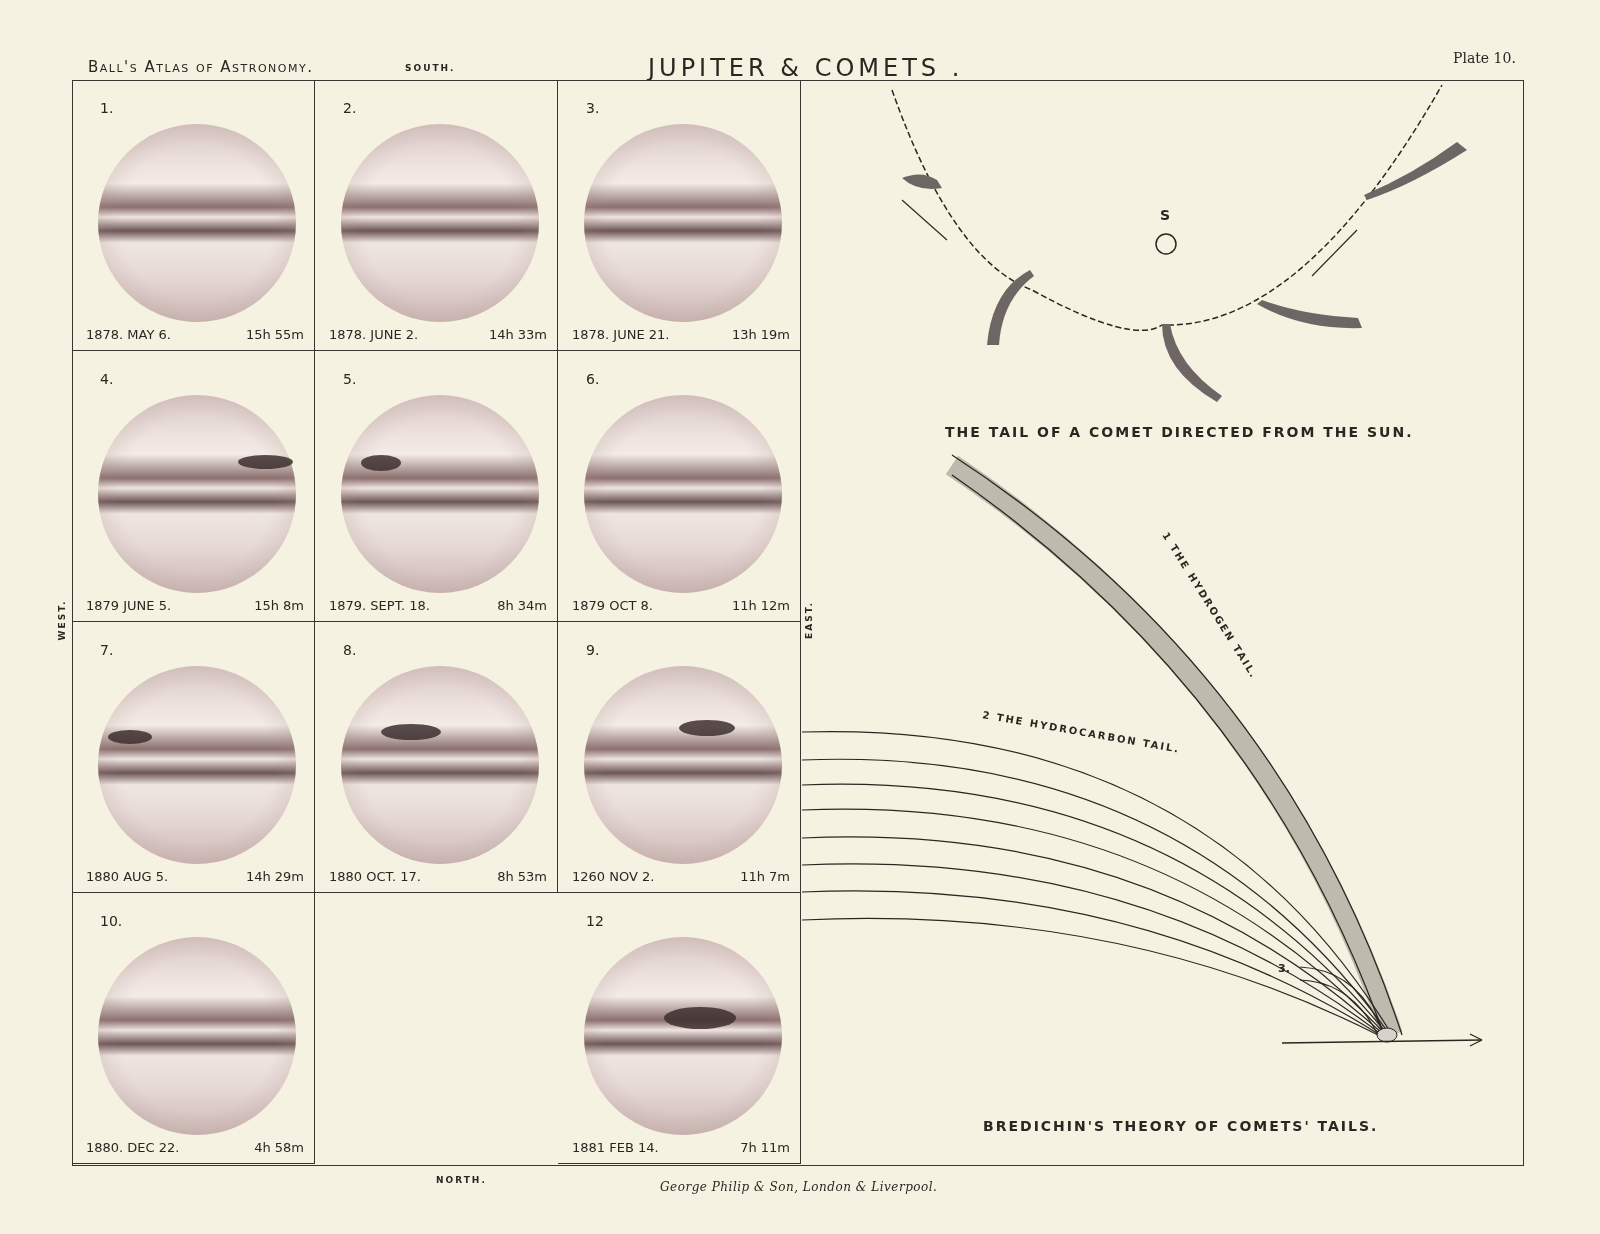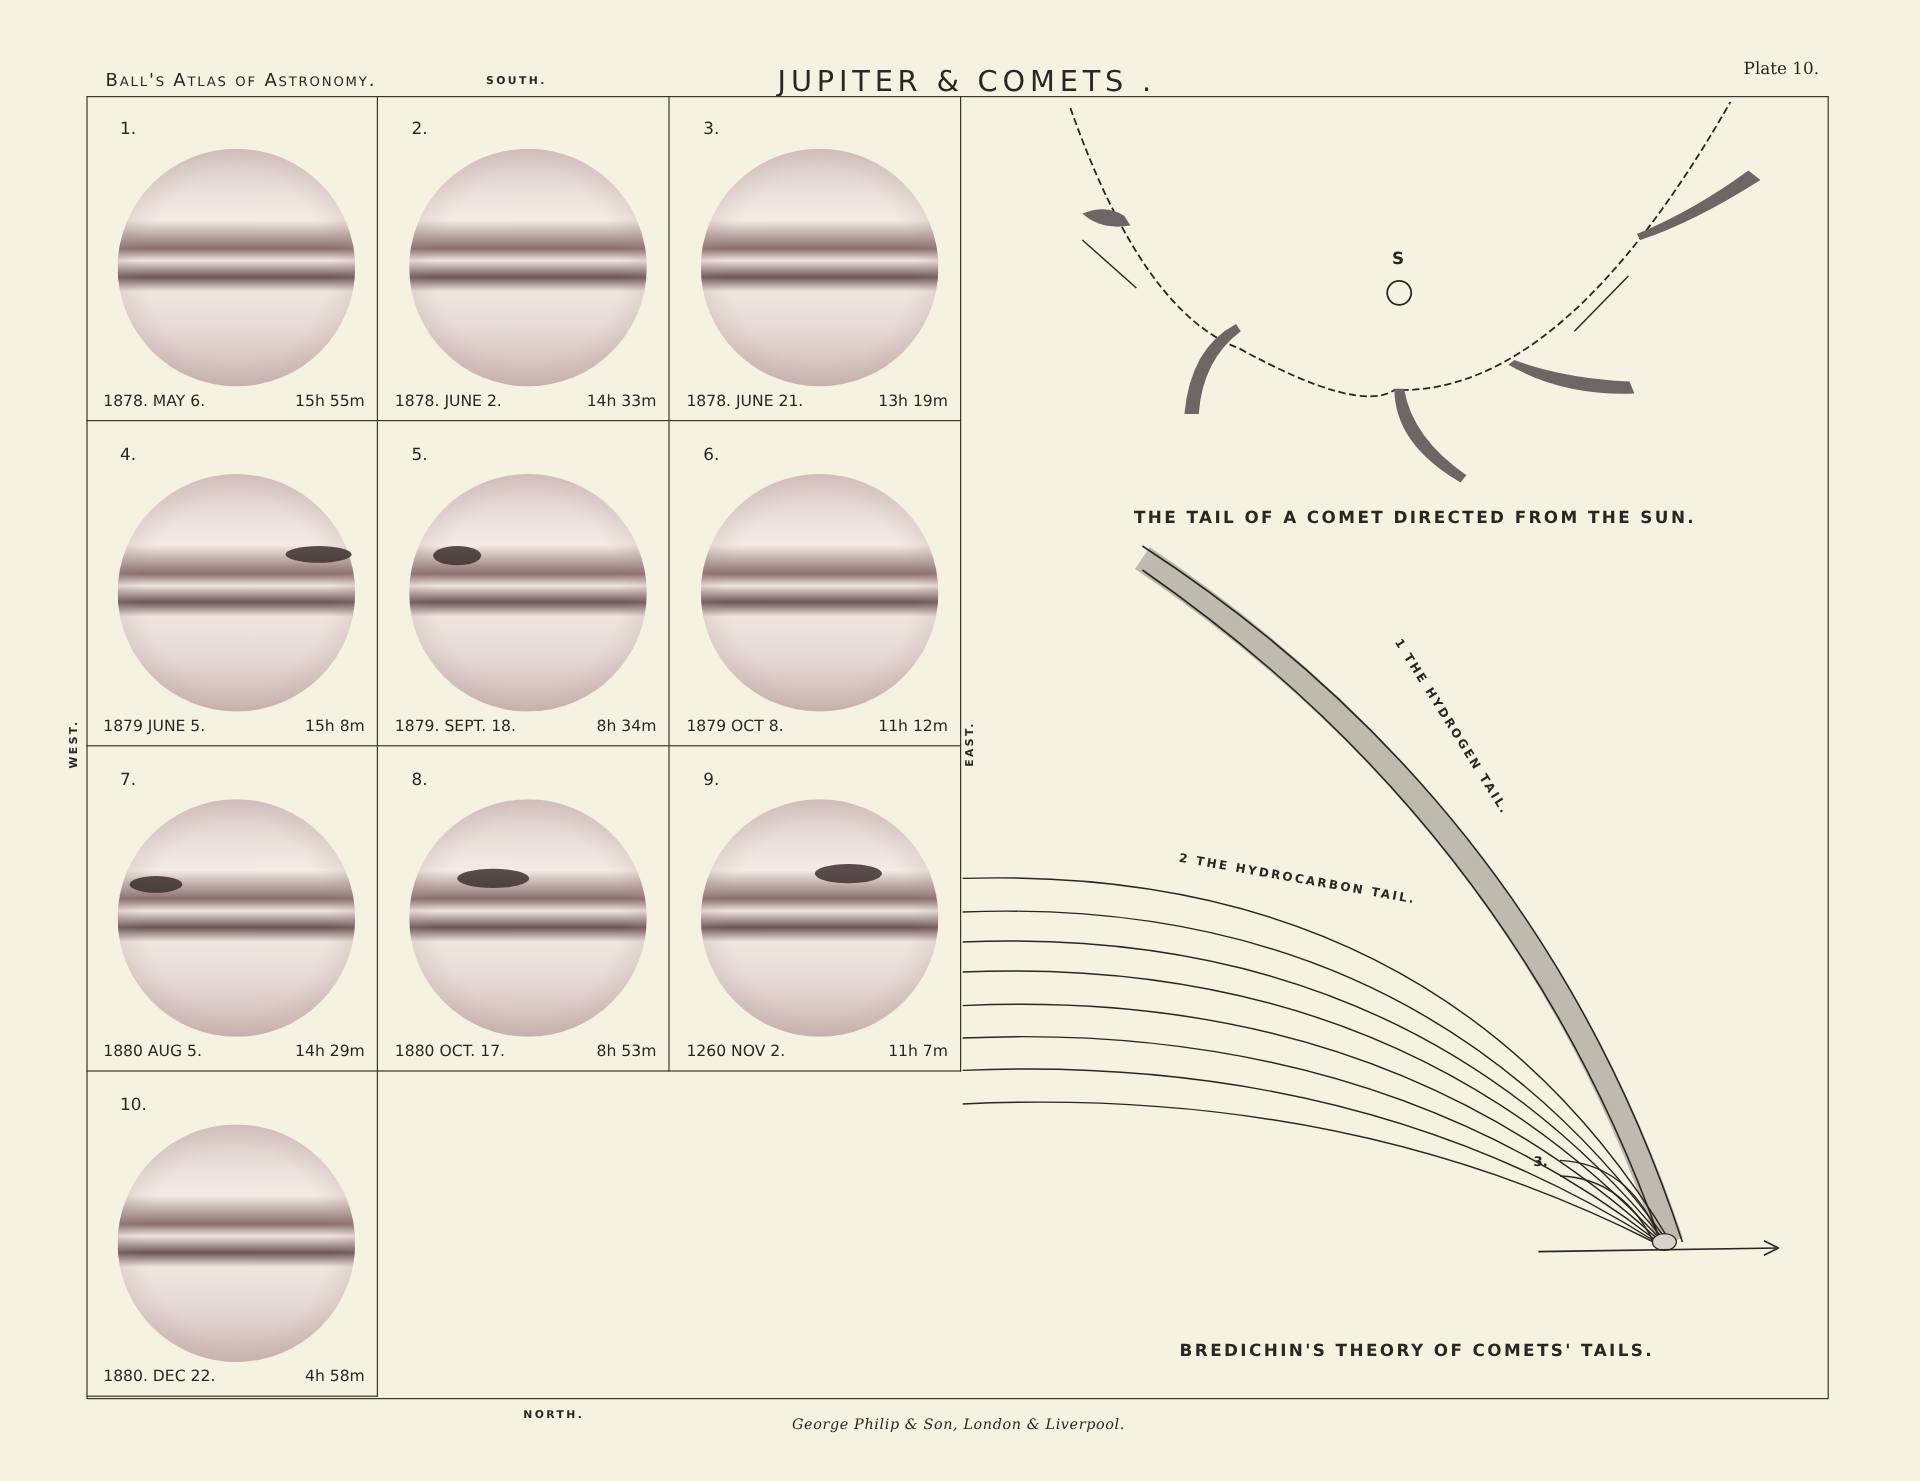--- a/index.html
+++ b/index.html
@@ -105,20 +105,28 @@
       </div>
   <div class="date">1260 NOV 2.</div>
   <div class="time">11h 7m</div>
     </div>
     <div class="cell" style="left: 0px; top: 813px;">
       <div class="cell-num">10.</div>
   <div class="planet"></div>
   <div class="date">1880. DEC 22.</div>
   <div class="time">4h 58m</div>
     </div>
+    <div class="cell" style="left: 486px; top: 813px;">
+      <div class="cell-num">12</div>
+  <div class="planet">
+        <div class="spot" style="left: 80px; top: 70px; width: 72px; height: 22px;"></div>
+      </div>
+  <div class="date">1881 FEB 14.</div>
+  <div class="time">7h 11m</div>
+    </div>
   </div>
 
 <div class="vert west">WEST.</div>
 <div class="vert east">EAST.</div>
 <div class="north">NORTH.</div>
 
 <svg class="diagram" width="722" height="1086" viewBox="0 0 722 1086">
 
   <path d="M 90 10 Q 150 180 230 210 Q 330 265 360 245 Q 500 250 640 5" fill="none" stroke="#2a2622" stroke-width="1.5" stroke-dasharray="6 3"></path>
   <path d="M 90 10 C 140 170 230 245 355 245 C 480 245 580 170 640 5" fill="none" stroke="#2a2622" stroke-width="1.5" stroke-dasharray="6 3" opacity="0"></path>

